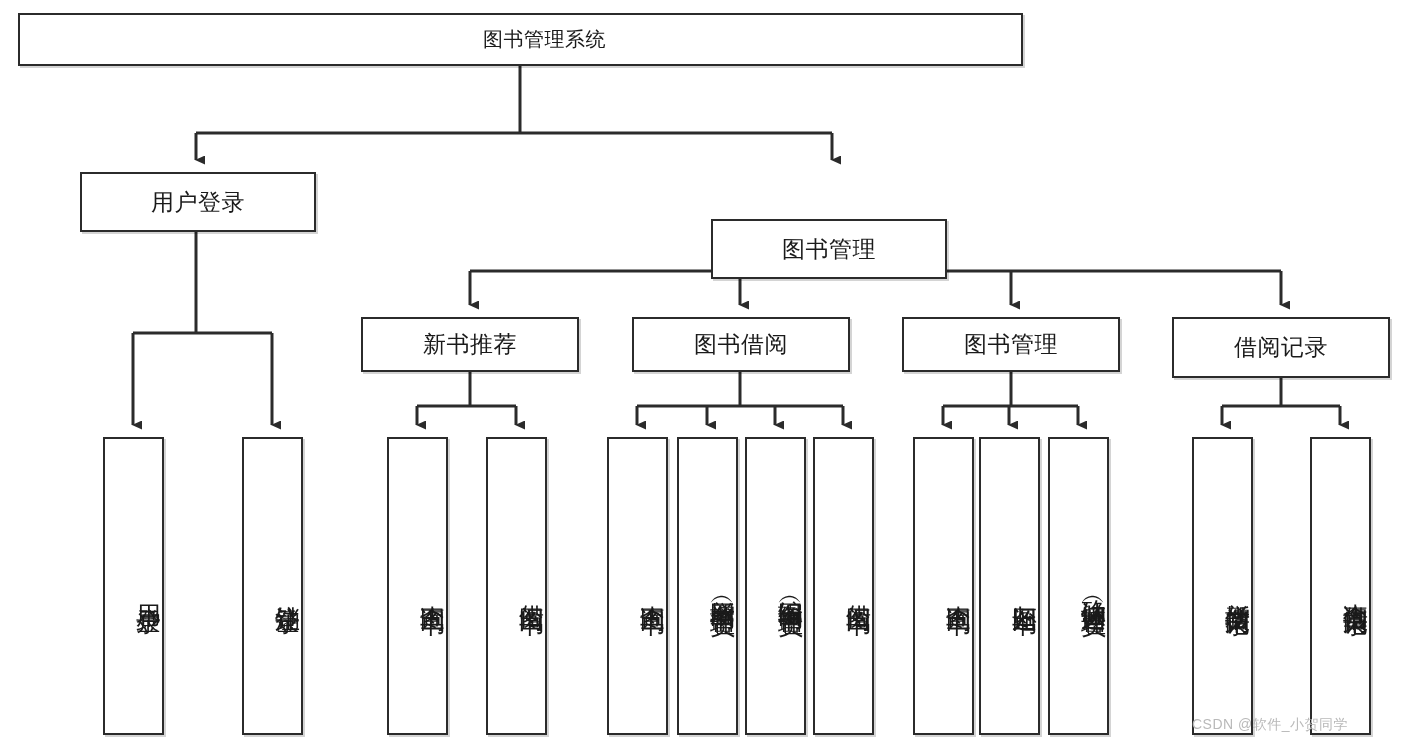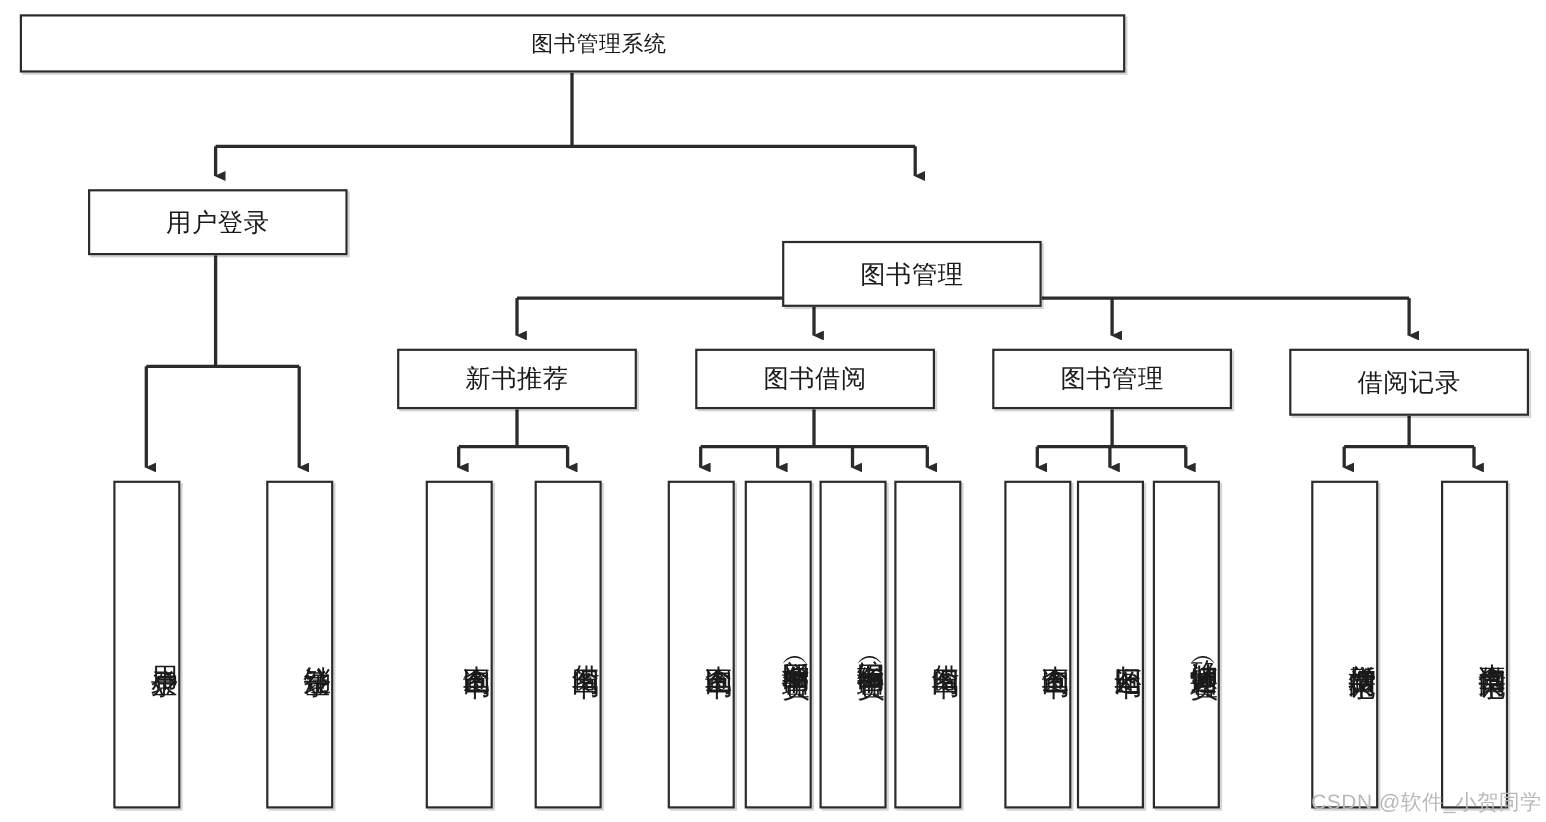--- a/index.html
+++ b/index.html
@@ -57,21 +57,21 @@
     justify-content: center;
     text-align: center;
   }
   .node-v .vlabel {
     writing-mode: vertical-rl;
     text-orientation: upright;
     display: block;
   }
   .watermark {
     position: absolute;
-    font-size: 19px;
+    font-size: 14px;
     color: #b9b9b9;
     white-space: nowrap;
     letter-spacing: 0.5px;
   }
 </style>
 </head>
 <body>
 
 <div id="diagram-root">
 

